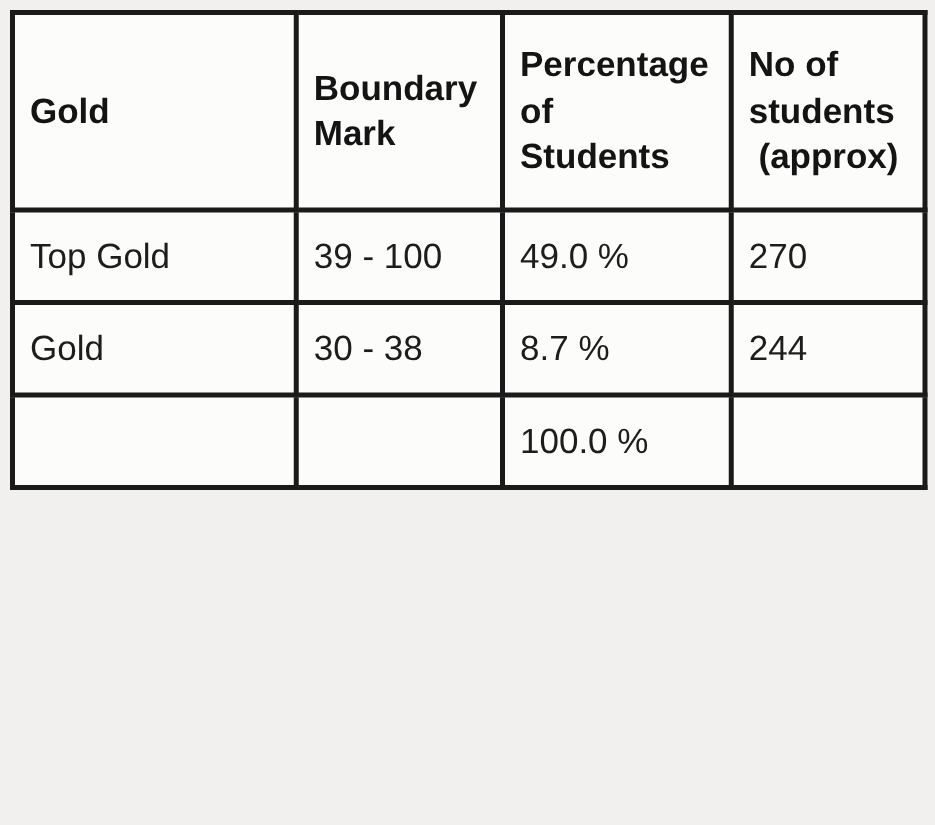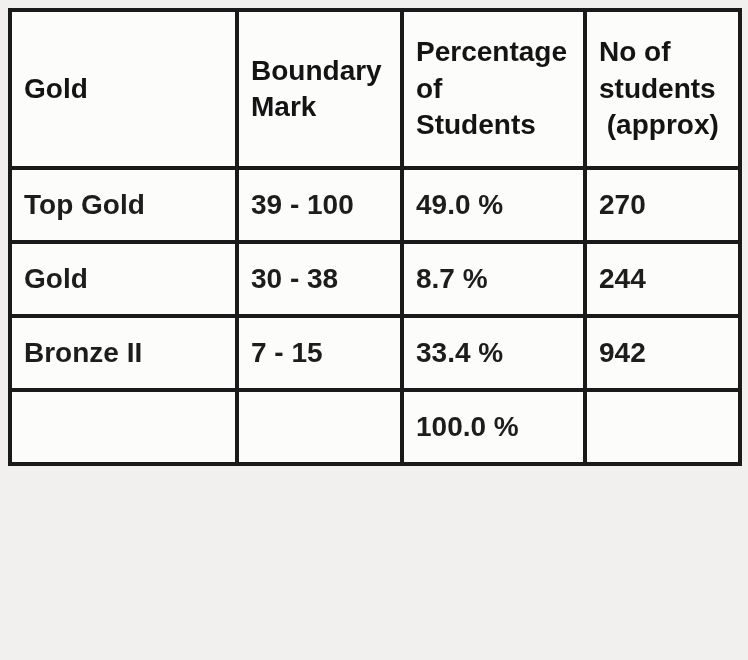--- a/index.html
+++ b/index.html
@@ -38,21 +38,21 @@
     line-height: 1.3;
     white-space: pre-line;
     overflow: hidden;
   }
   table.grade-table th {
     font-weight: bold;
     color: #141414;
     height: 154px;
   }
   table.grade-table td {
-    font-weight: bold;
+    font-weight: normal;
     height: 70px;
   }
   col.c1 { width: 227px; }
   col.c2 { width: 165px; }
   col.c3 { width: 183px; }
   col.c4 { width: 155px; }
 </style>
 </head>
 <body>
 
@@ -84,26 +84,20 @@
         <td>49.0 %</td>
         <td>270</td>
       </tr>
       <tr>
         <td>Gold</td>
         <td>30 - 38</td>
         <td>8.7 %</td>
         <td>244</td>
       </tr>
       <tr>
-        <td>Bronze II</td>
-        <td>7 - 15</td>
-        <td>33.4 %</td>
-        <td>942</td>
-      </tr>
-      <tr>
         <td></td>
         <td></td>
         <td>100.0 %</td>
         <td></td>
       </tr>
     </tbody>
   </table>
 </div>
 
 </body></html>

